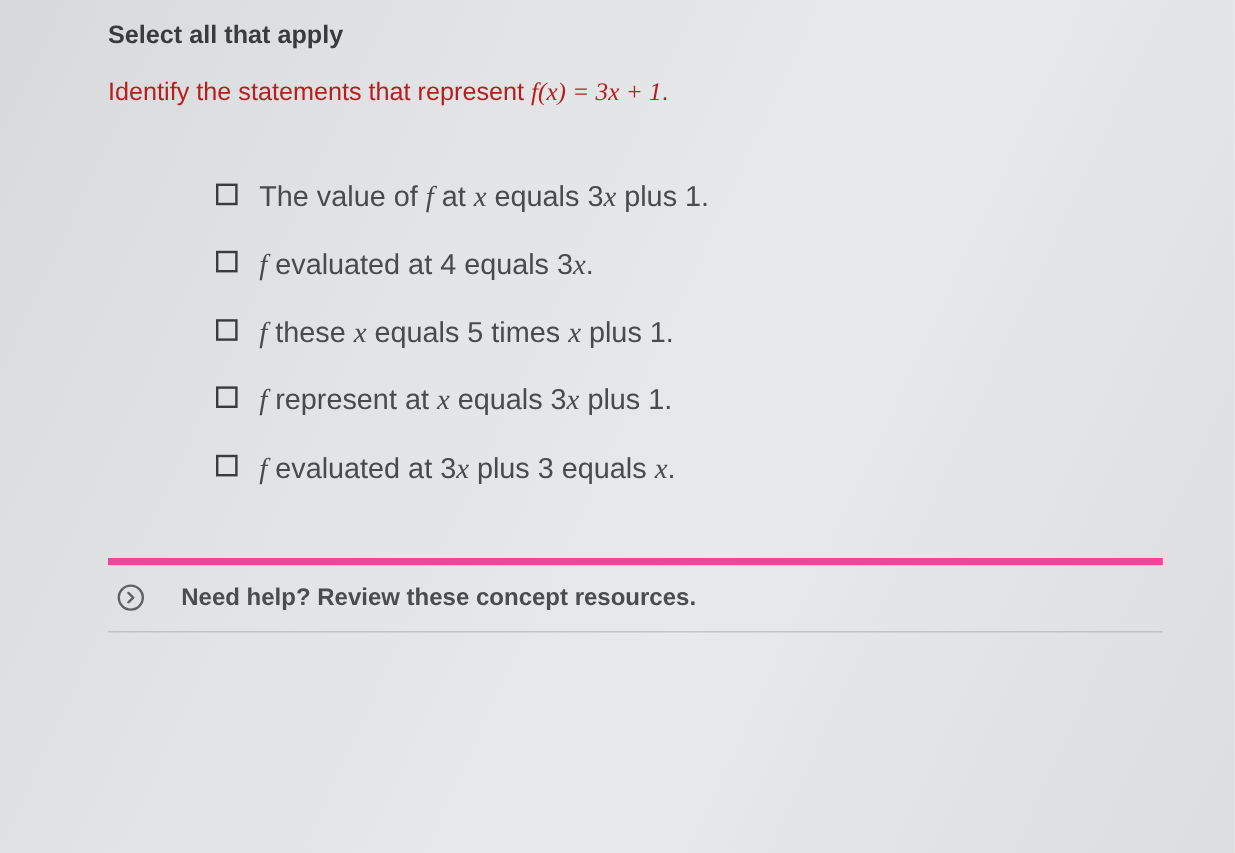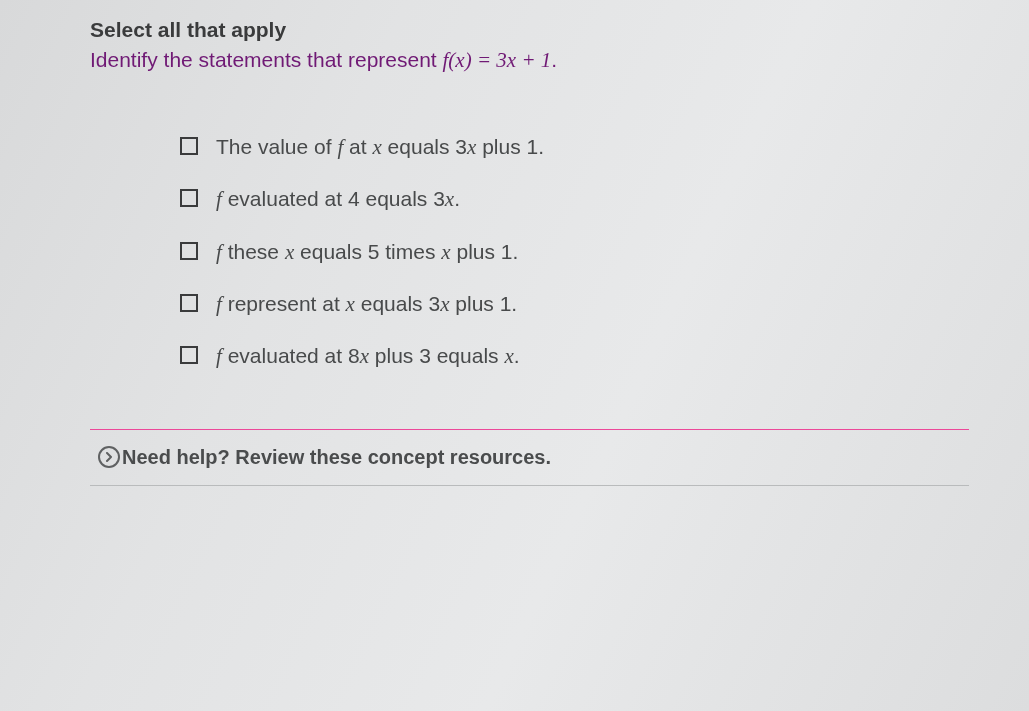--- a/index.html
+++ b/index.html
@@ -8,25 +8,25 @@
     background: linear-gradient(115deg, #d8d9da 0%, #e2e3e4 30%, #e8e9ea 60%, #dcddde 100%);
     font-family: "Helvetica Neue", Arial, sans-serif;
     color: #3f4142;
     padding: 18px 60px 20px 90px;
     position: relative;
   }
   .heading {
     font-weight: 700;
     font-size: 21px;
     color: #3a3b3c;
-    margin-bottom: 6px;
+    margin-bottom: 22px;
   }
   .prompt {
     font-size: 21px;
-    color: #701a75;
+    color: #b91c1c;
     margin-bottom: 60px;
   }
   .prompt .fx { font-style: italic; font-family: Georgia, 'Times New Roman', serif; }
   .options {
     padding-left: 90px;
   }
   .opt {
     display: flex;
     align-items: flex-start;
     gap: 18px;
@@ -34,34 +34,34 @@
   }
   .opt .box {
     width: 18px;
     height: 18px;
     border: 2.5px solid #3a3b3c;
     flex: 0 0 auto;
     margin-top: 4px;
     background: transparent;
   }
   .opt .txt {
-    font-size: 21px;
+    font-size: 24px;
     color: #484a4b;
     line-height: 1.35;
     text-align: right;
   }
   .opt .txt .it { font-style: italic; font-family: Georgia, 'Times New Roman', serif; }
   .help-wrap {
     margin-top: 58px;
-    border-top: 1px solid #ec4899;
+    border-top: 6px solid #ec4899;
     border-bottom: 1px solid #b9bbbc;
     padding: 16px 8px 16px 8px;
     display: flex;
     align-items: center;
-    gap: 2px;
+    gap: 31px;
   }
   .chev-circle {
     width: 22px;
     height: 22px;
     border: 2px solid #5f6162;
     border-radius: 50%;
     display: flex;
     align-items: center;
     justify-content: center;
     flex: 0 0 auto;
@@ -109,21 +109,21 @@
   <div class="opt">
     <div class="box"></div>
     <div class="txt">
       <span></span><span class="it">f</span><span> represent at </span><span class="it">x</span><span> equals 3</span><span class="it">x</span><span> plus 1.</span>
     </div>
   </div>
 
   <div class="opt">
     <div class="box"></div>
     <div class="txt">
-      <span></span><span class="it">f</span><span> evaluated at 8</span><span class="it">x</span><span> plus 3 equals </span><span class="it">x</span><span>.</span>
+      <span></span><span class="it">f</span><span> evaluated at 3</span><span class="it">x</span><span> plus 3 equals </span><span class="it">x</span><span>.</span>
     </div>
   </div>
 
 </div>
 
 <div class="help-wrap">
   <div class="chev-circle">
     <svg width="10" height="10" viewBox="0 0 10 10">
       <path d="M3 1 L7 5 L3 9" fill="none" stroke="#5f6162" stroke-width="2" stroke-linecap="round" stroke-linejoin="round"></path>
     </svg>

